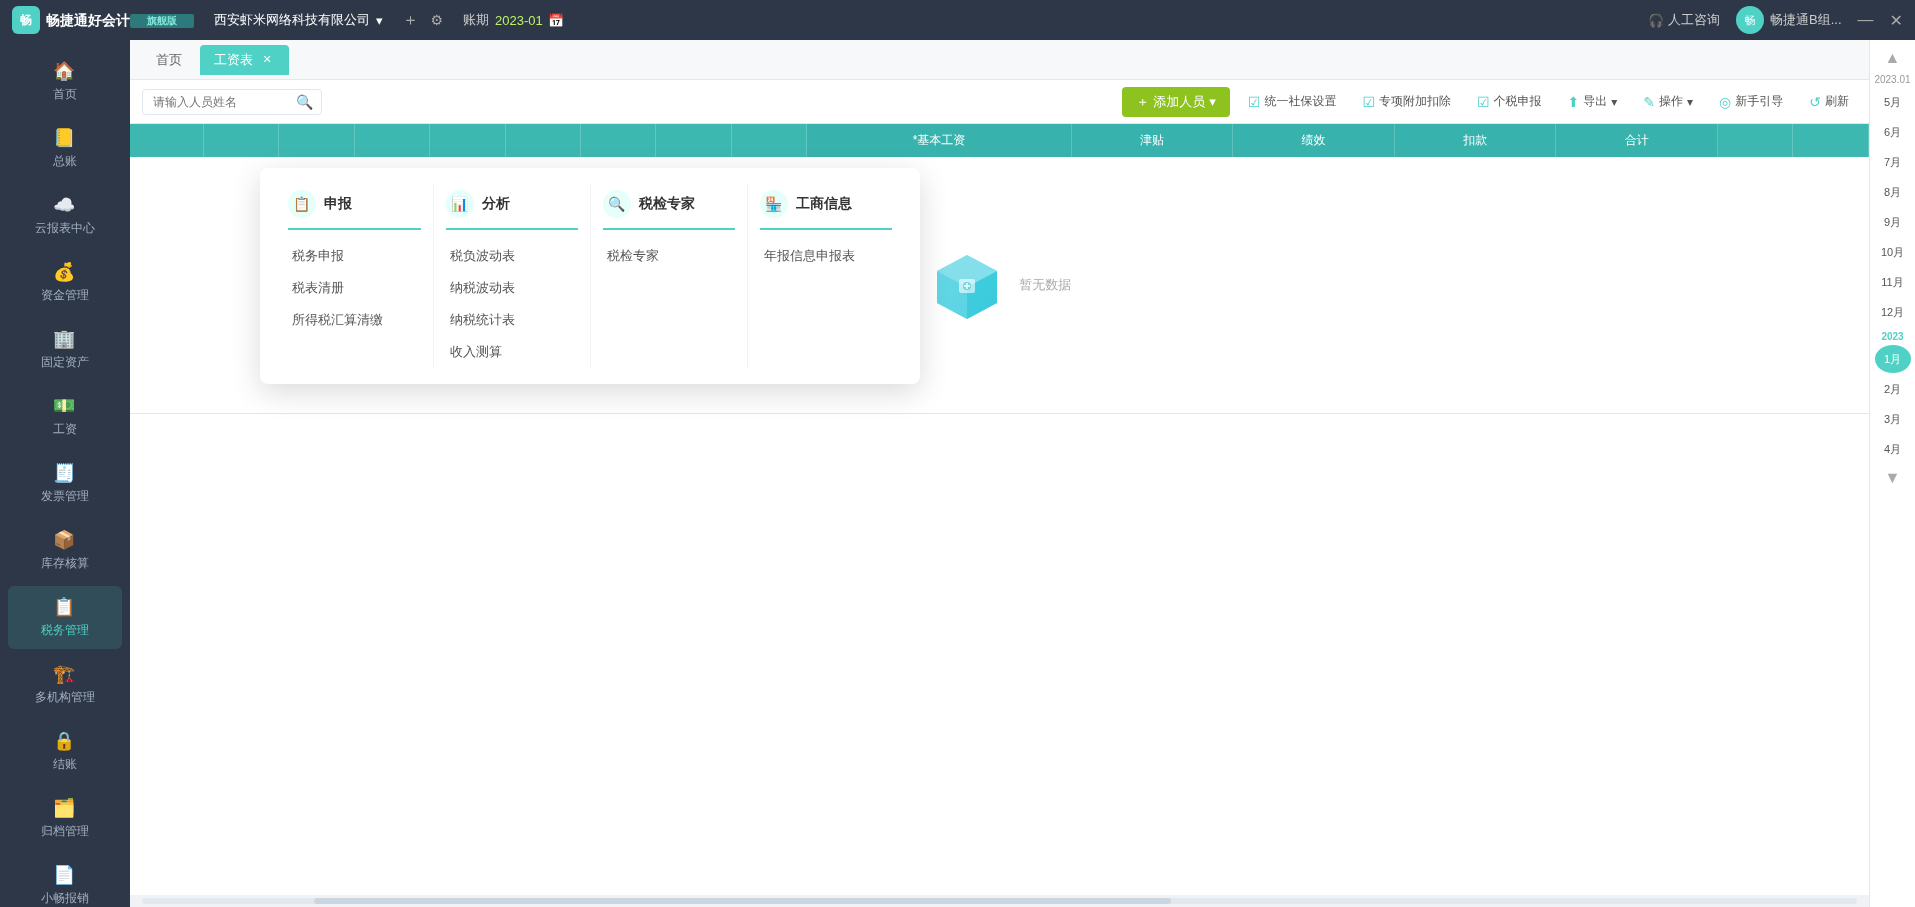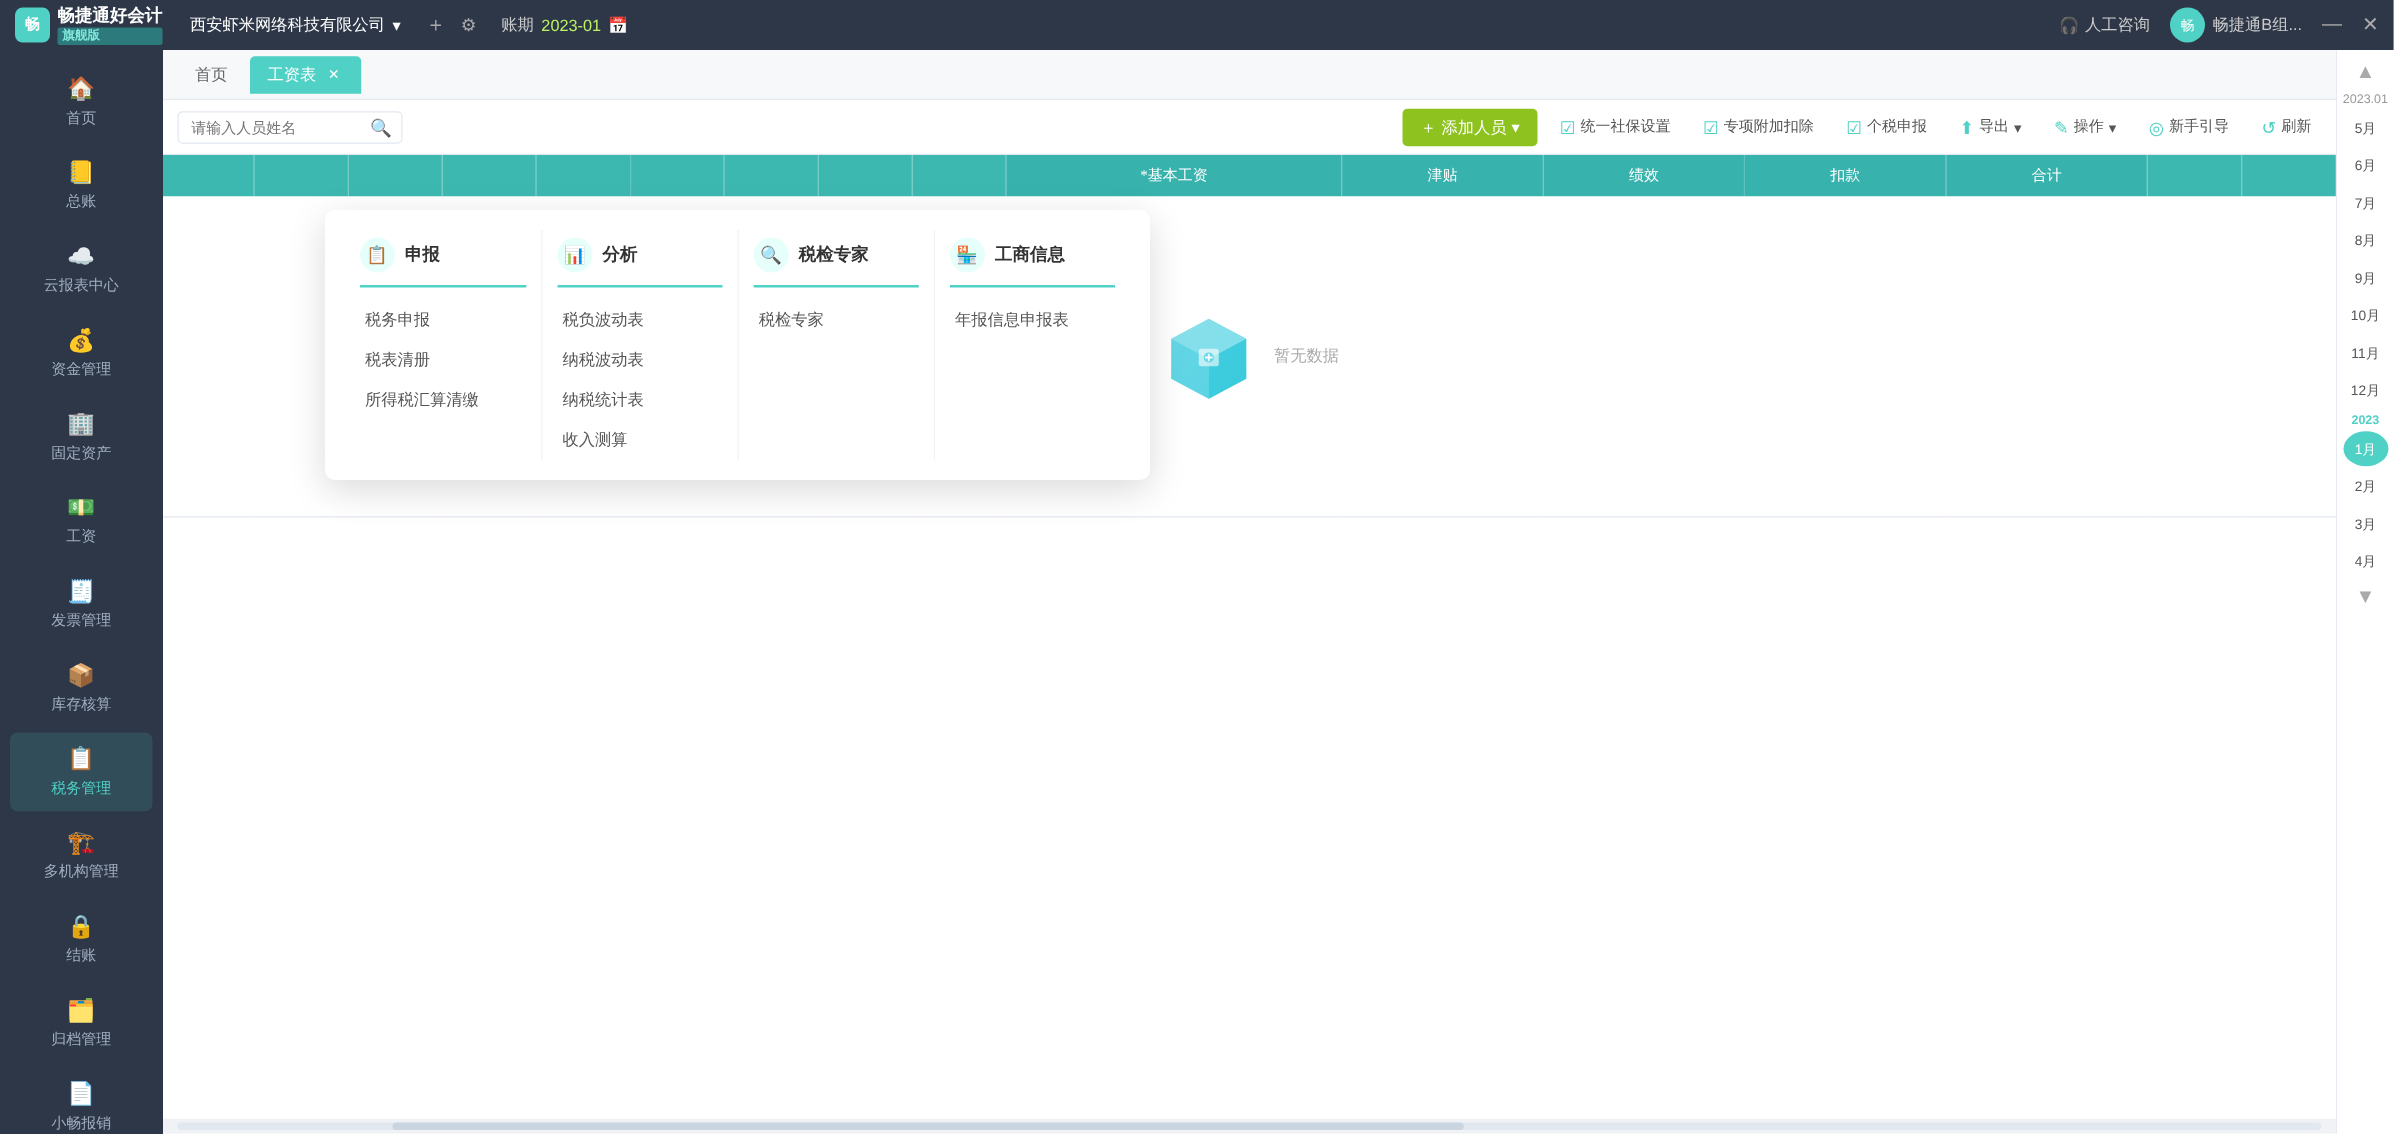--- a/index.html
+++ b/index.html
@@ -28,22 +28,22 @@
       width: 28px;
       height: 28px;
       background: #4fd1c5;
       border-radius: 6px;
       display: flex;
       align-items: center;
       justify-content: center;
       color: white;
       font-size: 12px;
     }
-    .logo-text { display: flex; flex-direction: column; line-height: 1.2; }
-    .logo-sub { font-size: 10px; color: #81e6d9; background: #2c7a7b; padding: 1px 4px; border-radius: 2px; margin-top: 2px; }
+    .logo-text { display: flex; line-height: 1.2; }
+    .logo-sub { font-size: 10px; color: #81e6d9; background: #2c7a7b; padding: 1px 17px; border-radius: 2px; margin-top: 2px; }
     .company-selector {
       display: flex;
       align-items: center;
       gap: 6px;
       color: #fff;
       font-size: 13px;
       cursor: pointer;
       padding: 4px 8px;
       border-radius: 4px;
     }
@@ -234,21 +234,20 @@
       background: #4fd1c5;
       color: #fff;
       padding: 8px 10px;
       text-align: center;
       border-right: 1px solid rgba(255,255,255,0.2);
       white-space: nowrap;
       font-weight: 500;
     }
     .salary-table th.sub-header {
       background: #38b2ac;
-      font-family: Liberation Serif, serif;
     }
     .salary-table td {
       padding: 8px 10px;
       border-bottom: 1px solid #e2e8f0;
       text-align: center;
       color: #444;
     }
     .checkbox-cell { width: 36px; }
     .sort-indicator { font-size: 10px; margin-left: 2px; color: rgba(255,255,255,0.7); }
 

